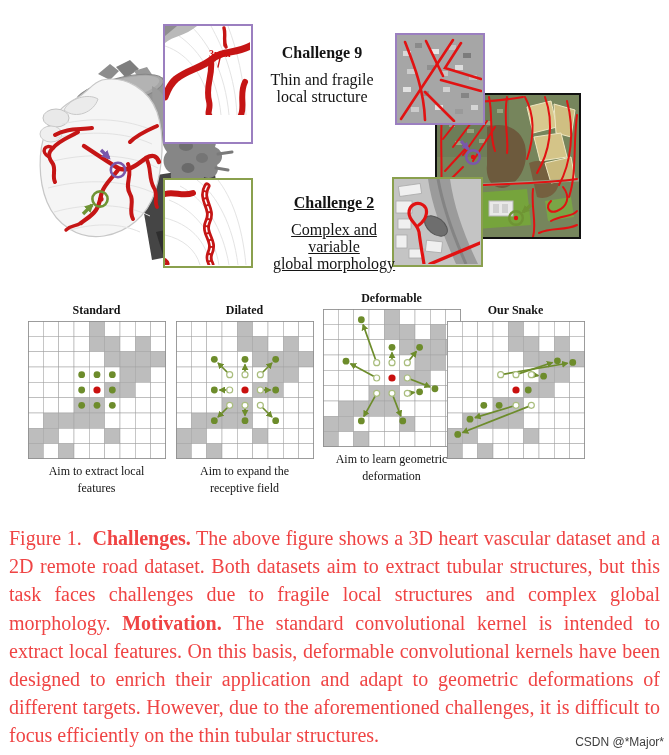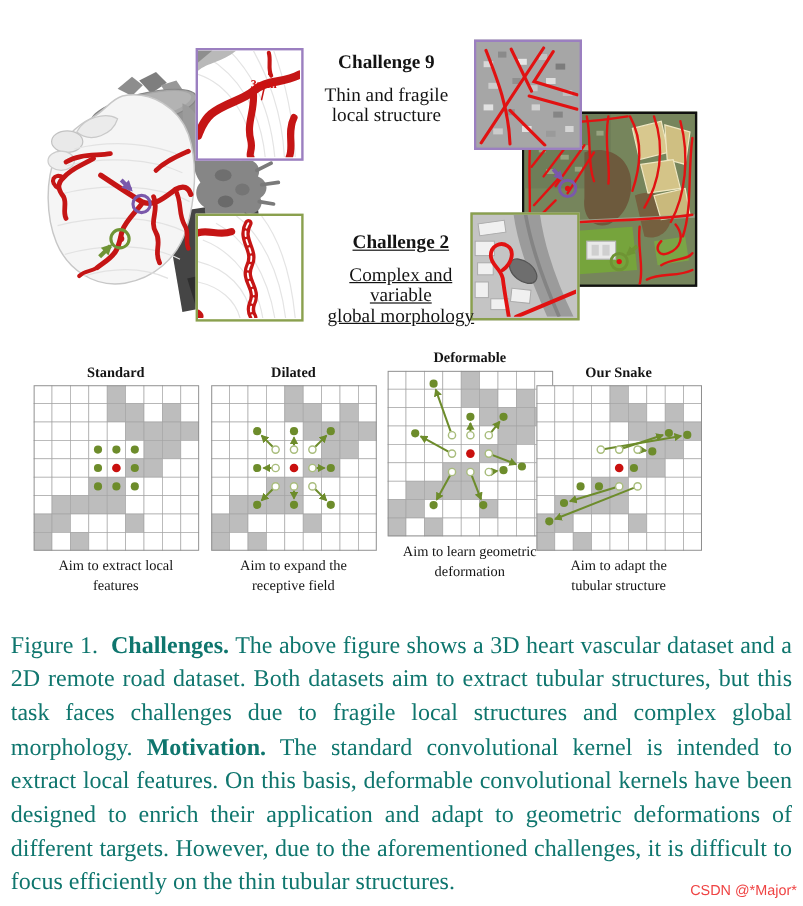--- a/index.html
+++ b/index.html
@@ -15,24 +15,24 @@
   .challenge{position:absolute;width:140px;text-align:center;z-index:4;}
   .challenge .ct{font-weight:bold;font-size:16px;margin-bottom:9px;}
   .challenge .cd{font-size:16px;line-height:17px;}
   
   .panel{position:absolute;width:139px;text-align:center;}
   .panel .pt{font-weight:bold;font-size:12px;height:20px;line-height:18px;}
   .panel svg{display:block;margin:0 auto;}
   .panel .pc{font-size:12px;line-height:16.5px;margin-top:4px;white-space:nowrap;}
   
   .caption{position:absolute;left:9px;top:504px;width:651px;font-size:20px;line-height:28.2px;
-           text-align:justify;color:#0f766e;}
+           text-align:justify;color:#ef4444;}
   .caption b{font-weight:bold;}
   .watermark{position:absolute;right:5px;top:735px;font-family:"Liberation Sans",sans-serif;
-             font-size:12px;color:#ef4444;z-index:9;}
+             font-size:12px;color:#404040;z-index:9;}
 </style>
 </head>
 <body>
 
 <div class="page">
 
   <svg class="abs" style="left:6px;top:46px;z-index:1" width="235" height="240" viewBox="0 0 235 240">
 
     <g>
       <path d="M92,28 L104,18 L113,25 L104,34 Z" fill="#8d8d8d"></path>
@@ -96,21 +96,21 @@
         <path d="M0,0 L10,5 L0,10 Z" fill="#6f9434"></path>
       </marker>
     </defs>
     <line x1="95" y1="104" x2="103" y2="112" stroke="#7a58ab" stroke-width="3.4" marker-end="url(#ah-purple)"></line>
     <circle cx="112" cy="124" r="7.2" fill="none" stroke="#7a58ab" stroke-width="2.6"></circle>
     <circle cx="94" cy="153" r="7.6" fill="none" stroke="#6f9434" stroke-width="2.6"></circle>
     <circle cx="95" cy="153" r="2.6" fill="#c51515"></circle>
     <line x1="77" y1="168" x2="86" y2="159" stroke="#6f9434" stroke-width="3.4" marker-end="url(#ah-green)"></line>
   </svg>
 
-  <div class="inset b-purple" style="left:163px;top:40px;width:90px;height:94px;">
+  <div class="inset b-purple" style="left:163px;top:24px;width:90px;height:120px;">
     <svg width="85" height="89" viewBox="0 0 85 89">
       <g stroke="#e4e4e4" fill="none" stroke-width="1">
         <path d="M0,20 C24,28 42,52 47,89"></path>
           <path d="M8,6 C32,20 52,48 56,89"></path>
         <path d="M26,0 C44,18 60,46 64,89"></path>
           <path d="M46,0 C58,22 70,50 72,89"></path>
         <path d="M63,0 C72,24 79,52 81,89"></path>
       </g>
       <path d="M0,0 L32,0 C20,10 8,10 0,17 Z" fill="#b9b9b9"></path>
       <path d="M0,0 L12,0 L0,10 Z" fill="#8e8e8e"></path>
@@ -729,22 +729,19 @@
         <circle cx="125.73333333333333" cy="41.400000000000006" r="3.4" fill="#6d8c2b"></circle>
         <circle cx="110.4" cy="39.86666666666667" r="3.4" fill="#6d8c2b"></circle>
         <circle cx="96.6" cy="55.199999999999996" r="3.4" fill="#6d8c2b"></circle>
         <circle cx="81.26666666666667" cy="69" r="3.4" fill="#6d8c2b"></circle>
         <circle cx="52.13333333333333" cy="84.33333333333334" r="3.4" fill="#6d8c2b"></circle>
         <circle cx="36.8" cy="84.33333333333334" r="3.4" fill="#6d8c2b"></circle>
         <circle cx="23" cy="98.13333333333334" r="3.4" fill="#6d8c2b"></circle>
         <circle cx="10.733333333333333" cy="113.46666666666668" r="3.4" fill="#6d8c2b"></circle>
         <circle cx="69" cy="69" r="3.6" fill="#c9100e"></circle>
       </svg>
-    <div class="pc">
-      <span>Aim to adapt the</span><br><span>tubular structure</span>
-    </div>
   </div>
 
   <p class="caption"><span>Figure 1.</span>&nbsp; <b>Challenges.</b> <span>The above figure shows a 3D heart vascular dataset and a 2D remote road dataset. Both datasets aim to extract tubular structures, but this task faces challenges due to fragile local structures and complex global morphology.</span> <b>Motivation.</b> <span>The standard convolutional kernel is intended to extract local features. On this basis, deformable convolutional kernels have been designed to enrich their application and adapt to geometric deformations of different targets. However, due to the aforementioned challenges, it is difficult to focus efficiently on the thin tubular structures.</span></p>
 
   <div class="watermark">CSDN @*Major*</div>
 
 </div>
 
 </body></html>

